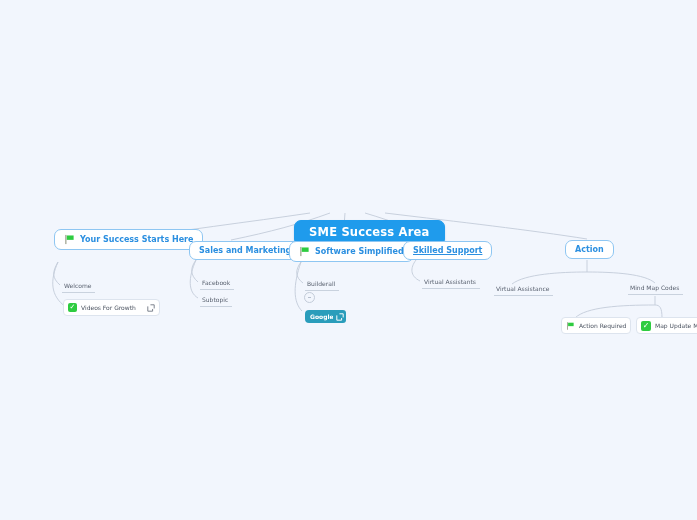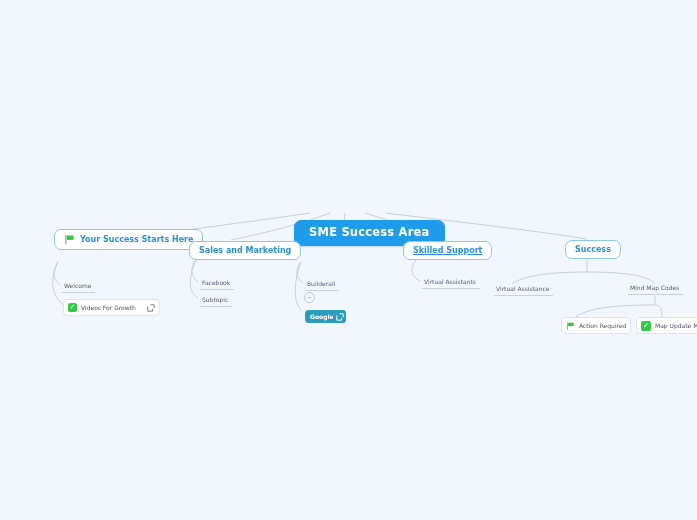--- a/index.html
+++ b/index.html
@@ -223,20 +223,29 @@
   </div>
 
   <div class="node leaf-node" style="left:200px; top:277px;">
     <span class="label">Facebook</span>
   </div>
 
   <div class="node leaf-node" style="left:200px; top:294px;">
     <span class="label">Subtopic</span>
   </div>
 
+  <div class="node branch-node tall" style="left:289px; top:241px;">
+    <span class="icon flag-icon">
+      <svg viewBox="0 0 12 12" width="11" height="11">
+        <rect x="1.5" y="1" width="1.1" height="10" fill="#8a8f77"></rect>
+        <path d="M3 1.6 L10.5 1.6 L10.5 6.4 L3 6.4 Z" fill="#2ecc40"></path>
+      </svg>
+    </span>
+    <span class="label">Software Simplified</span>
+  </div>
 
   <div class="node leaf-node" style="left:305px; top:278px;">
     <span class="label">Builderall</span>
   </div>
 
   <div class="toggle-circle" style="left:304px; top:292px;"></div>
 
   <div class="node chip-node" style="left:305px; top:310px;">
     <span class="label">Google</span>
   </div>
@@ -250,21 +259,21 @@
 
   <div class="node branch-node" style="left:403px; top:241px;text-decoration:underline;">
     <span class="label">Skilled Support</span>
   </div>
 
   <div class="node leaf-node" style="left:422px; top:276px;">
     <span class="label">Virtual Assistants</span>
   </div>
 
   <div class="node branch-node" style="left:565px; top:240px;">
-    <span class="label">Success</span>
+    <span class="label">Action</span>
   </div>
 
   <div class="node leaf-node" style="left:494px; top:283px;">
     <span class="label">Virtual Assistance</span>
   </div>
 
   <div class="node leaf-node" style="left:628px; top:282px;">
     <span class="label">Mind Map Codes</span>
   </div>
 

